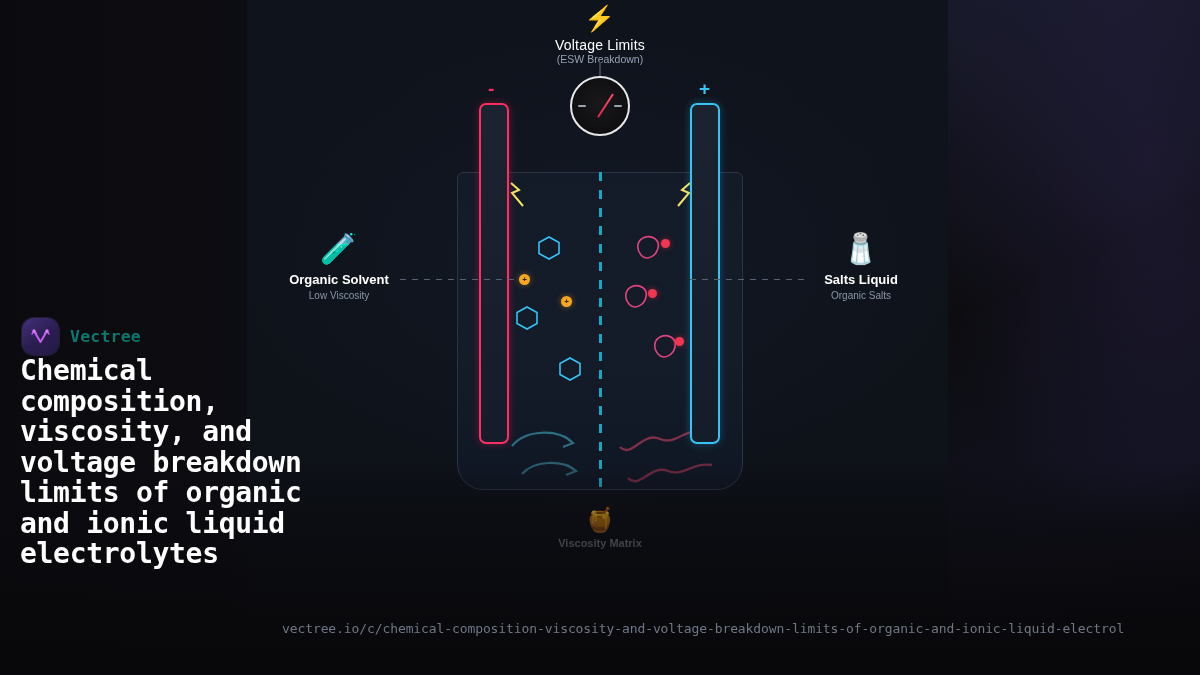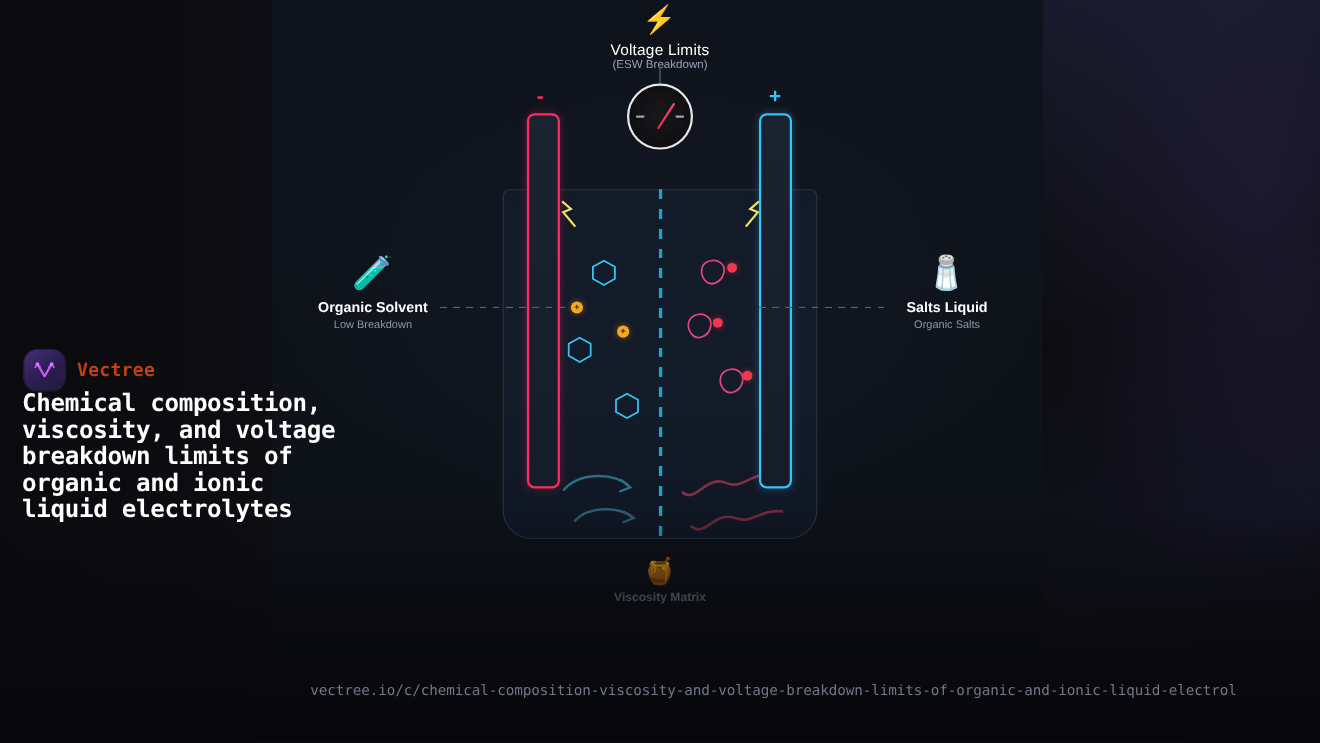--- a/index.html
+++ b/index.html
@@ -132,25 +132,25 @@
   }
 
   
   .brandrow{position:absolute;left:22px;top:318px;display:flex;align-items:center;gap:11px;z-index:6;}
   .logo{
     width:37px;height:37px;border-radius:12px;
     background:linear-gradient(145deg,#43307a 0%,#2a1d4f 55%,#241a44 100%);
     display:flex;align-items:center;justify-content:center;
     box-shadow:0 0 0 1px rgba(150,110,230,.18);
   }
-  .brandname{color:#c2410c;font-size:16.5px;font-weight:bold;
+  .brandname{color:#0f766e;font-size:16.5px;font-weight:bold;
     font-family:"DejaVu Sans Mono","Liberation Mono",monospace;letter-spacing:.2px;}
   .headline{
     position:absolute;left:20px;top:356px;width:290px;z-index:6;
-    color:#ffffff;font-size:22px;line-height:1.09;font-weight:bold;
+    color:#ffffff;font-size:28px;line-height:1.09;font-weight:bold;
     font-family:"DejaVu Sans Mono","Liberation Mono",monospace;
     letter-spacing:-.3px;white-space:pre-wrap;
   }
   .urlbar{
     position:absolute;left:282px;top:621px;width:1000px;z-index:6;
     color:#6f7786;font-size:13px;white-space:nowrap;overflow:hidden;
     font-family:"DejaVu Sans Mono","Liberation Mono",monospace;letter-spacing:-.1px;
   }
   .bottombar{position:absolute;left:0;bottom:0;width:1200px;height:15px;background:#08080b;z-index:7;}
 </style>
@@ -259,21 +259,21 @@
 
   <div class="electrode neg"></div>
   <div class="electrode pos"></div>
 
   <div class="dash-h" style="left:400px;top:279px;width:120px;"></div>
   <div class="dash-h" style="left:690px;top:279px;width:120px;"></div>
 
   <div class="sidelabel" style="left:234px;top:234px;">
     <div class="emoji">🧪</div>
     <div class="nm">Organic Solvent</div>
-    <div class="sb">Low Breakdown</div>
+    <div class="sb">Low Viscosity</div>
   </div>
   <div class="sidelabel" style="left:756px;top:234px;">
     <div class="emoji">🧂</div>
     <div class="nm">Salts Liquid</div>
     <div class="sb">Organic Salts</div>
   </div>
 
   <div class="bottom-item">
     <div class="emoji">🍯</div>
     <div class="nm">Viscosity Matrix</div>

